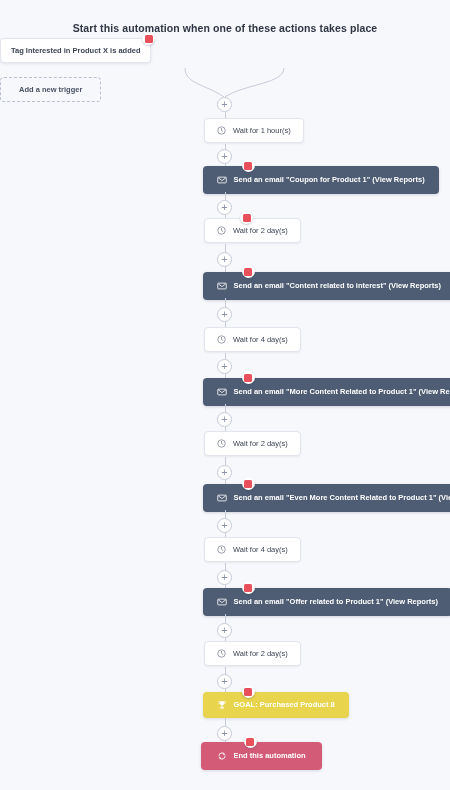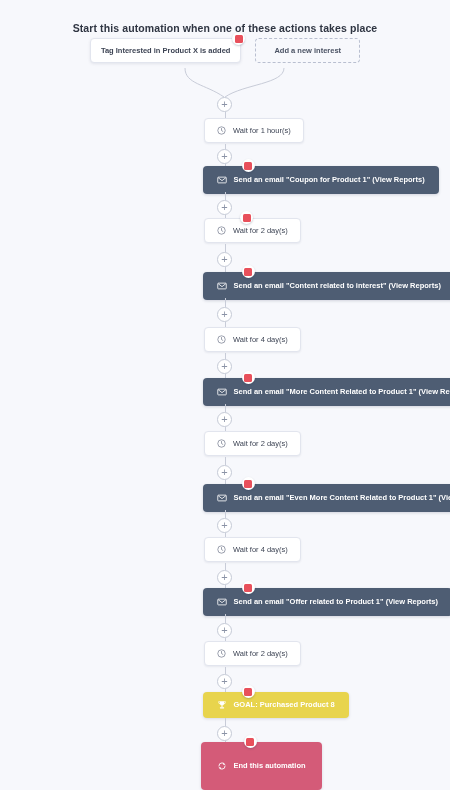--- a/index.html
+++ b/index.html
@@ -35,20 +35,21 @@
   
   .trigger-row {
     position: absolute;
     top: 38px;
     left: 0;
     width: 450px;
     display: flex;
     justify-content: center;
     align-items: flex-start;
     gap: 14px;
+    flex-direction: column;
   }
 
   .trigger-box {
     position: relative;
     background: #ffffff;
     border: 1px solid #e2e5ee;
     border-radius: 4px;
     box-shadow: 0 1px 3px rgba(40,50,80,0.10);
     padding: 7px 10px;
     font-size: 7.5px;
@@ -139,21 +140,21 @@
     padding: 8px 14px;
     font-size: 7.5px;
     color: #ffffff;
     font-weight: bold;
     box-shadow: 0 1px 3px rgba(40,50,80,0.15);
   }
 
   
   .node.end {
     background: #d45b78;
-    padding: 19px 16px;
+    padding: 9px 16px;
     font-size: 7.5px;
     color: #ffffff;
     font-weight: bold;
     box-shadow: 0 1px 3px rgba(40,50,80,0.15);
   }
 
   
   .icon { display: inline-flex; align-items: center; justify-content: center; flex: 0 0 auto; }
   .icon svg { display: block; }
 
@@ -186,21 +187,21 @@
   <div class="header-title">Start this automation when one of these actions takes place</div>
 
   <div class="trigger-row">
     <div class="trigger-box">
       <span>Tag Interested in Product X is added</span>
       <div class="badge" style="top:-7px; right:-5px;">
         <div class="badge-dot"></div>
       </div>
     </div>
     <div class="trigger-box dashed">
-      <span>Add a new interest</span>
+      <span>Add a new trigger</span>
     </div>
   </div>
 
   <svg id="curves" viewBox="0 0 450 790" xmlns="http://www.w3.org/2000/svg">
     <path d="M 185 68 C 185 84, 205 84, 224 97" fill="none" stroke="#c8ccd8" stroke-width="1"></path>
     <path d="M 284 68 C 284 84, 244 84, 225 97" fill="none" stroke="#c8ccd8" stroke-width="1"></path>
   </svg>
 
   <div id="flow">
       <div class="trunk" style="top: 97px; height: 0px;"></div>

